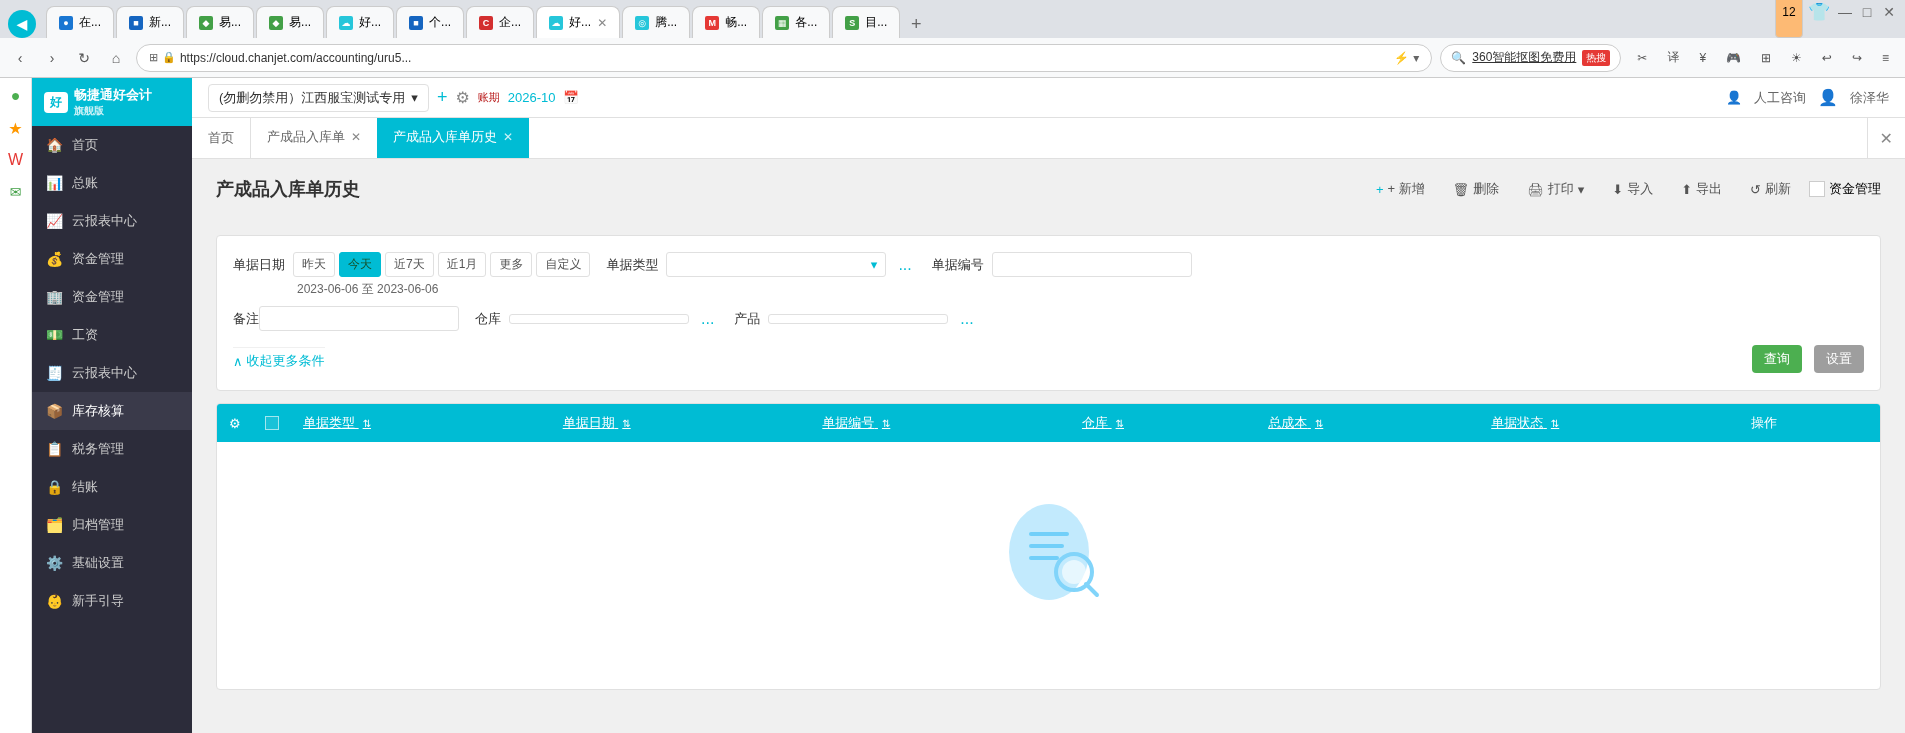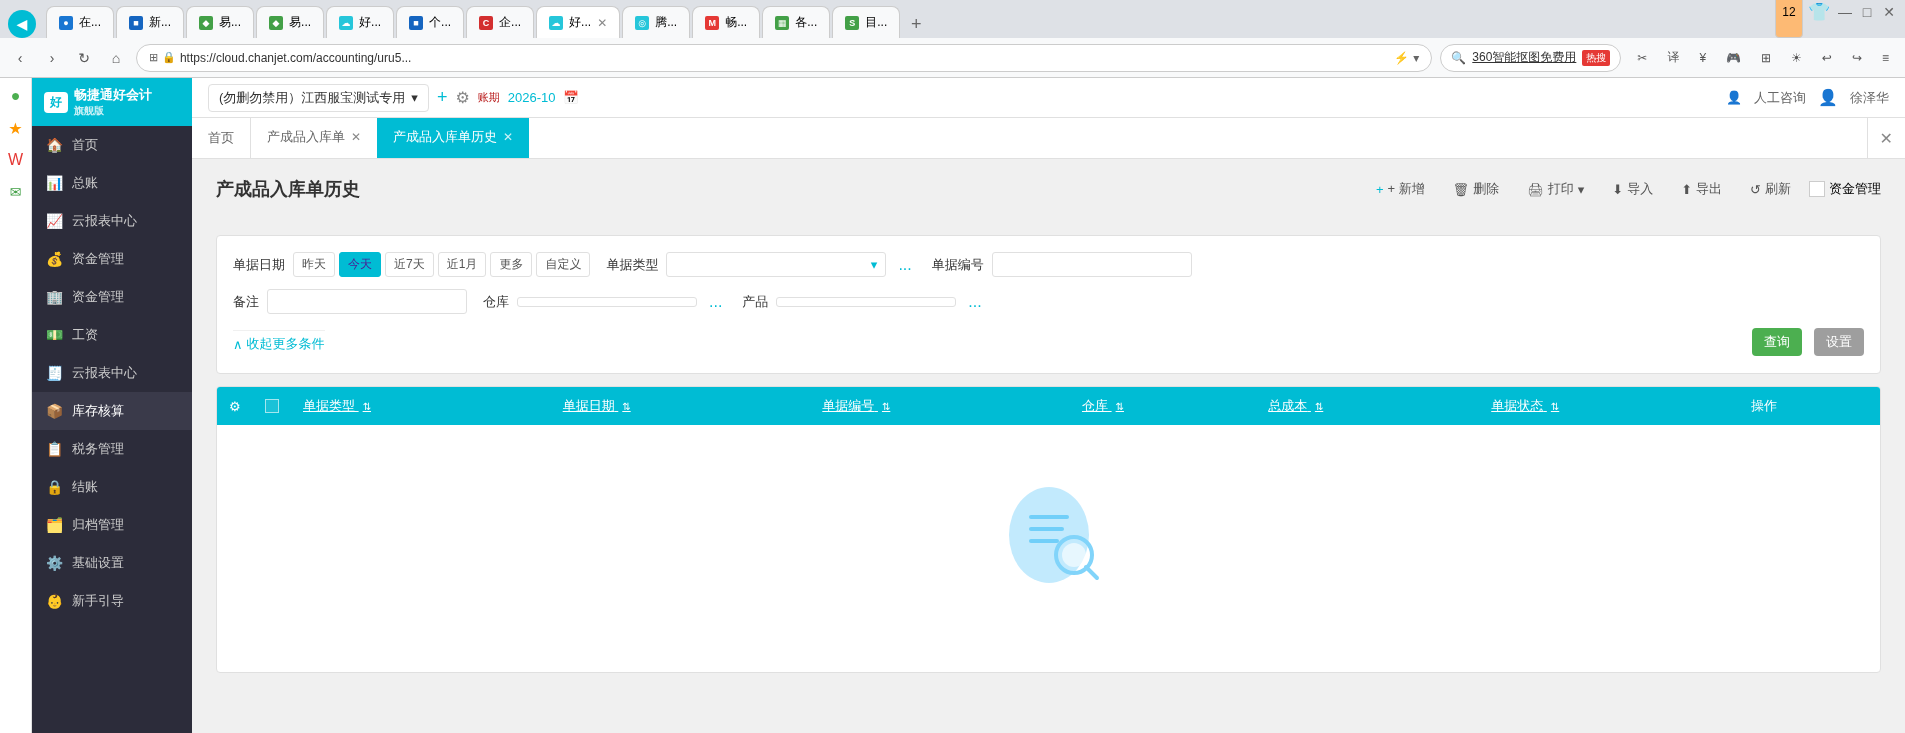--- a/index.html
+++ b/index.html
@@ -62,21 +62,21 @@
     .action-btn-primary { background: #4caf50; color: white; border-radius: 4px; padding: 5px 12px; border: none; cursor: pointer; font-size: 13px; }
     .action-btn-settings { background: #9e9e9e; color: white; border-radius: 4px; padding: 5px 12px; border: none; cursor: pointer; font-size: 13px; }
 
     
     .search-panel { background: #fff; border: 1px solid #e0e0e0; border-radius: 4px; padding: 16px; margin-bottom: 12px; }
     .search-row { display: flex; align-items: center; gap: 16px; margin-bottom: 12px; flex-wrap: wrap; }
     .search-field { display: flex; align-items: center; gap: 8px; }
     .search-label { font-size: 13px; color: #333; white-space: nowrap; }
     .date-filter { display: flex; align-items: center; gap: 4px; }
     .date-btn { padding: 3px 8px; font-size: 12px; cursor: pointer; color: #555; border: 1px solid #e0e0e0; border-radius: 3px; background: #fff; }
-    .date-btn.active { background: #00bcd4; color: #4c1d95; border-color: #00bcd4; }
+    .date-btn.active { background: #00bcd4; color: #14532d; border-color: #00bcd4; }
     .date-range-text { font-size: 12px; color: #666; }
     .search-input-field { border: 1px solid #e0e0e0; border-radius: 3px; padding: 4px 8px; font-size: 13px; min-width: 180px; }
     .dropdown-field { border: 1px solid #e0e0e0; border-radius: 3px; padding: 4px 8px; font-size: 13px; min-width: 200px; display: flex; align-items: center; justify-content: space-between; cursor: pointer; background: #fff; }
     .dots-btn { color: #00bcd4; cursor: pointer; font-size: 16px; padding: 0 4px; }
     .collapse-btn { display: flex; align-items: center; justify-content: center; color: #00bcd4; font-size: 13px; cursor: pointer; padding: 4px 0; border-top: 1px solid #f0f0f0; margin-top: 4px; }
 
     
     .data-table { width: 100%; border-collapse: collapse; background: #fff; }
     .data-table thead tr { background: #00bcd4; color: white; }
     .data-table th { padding: 10px 12px; font-size: 13px; font-weight: normal; text-align: left; white-space: nowrap; }
@@ -381,23 +381,26 @@
               <span style="color:#00bcd4;">▾</span>
             </div>
             <span class="dots-btn">...</span>
           </div>
           <div style="display:flex;align-items:center;gap:8px;">
             <span class="search-label">单据编号</span>
             <input type="text" class="search-input-field" style="min-width: 200px;">
           </div>
         </div>
 
+        <div style="margin-left:64px;margin-top:-8px;margin-bottom:8px;">
+          <span class="date-range-text">2023-06-06 至 2023-06-06</span>
+        </div>
 
         <div class="search-row">
-          <div style="display:flex;align-items:center;gap:8px;">
+          <div style="display:flex;align-items:center;gap:0;">
             <span class="search-label">备注</span>
             <input type="text" class="search-input-field" style="min-width: 200px;">
           </div>
           <div style="display:flex;align-items:center;gap:8px;">
             <span class="search-label">仓库</span>
             <div class="dropdown-field" style="min-width:180px;">
               <span></span>
             </div>
             <span class="dots-btn">...</span>
           </div>

